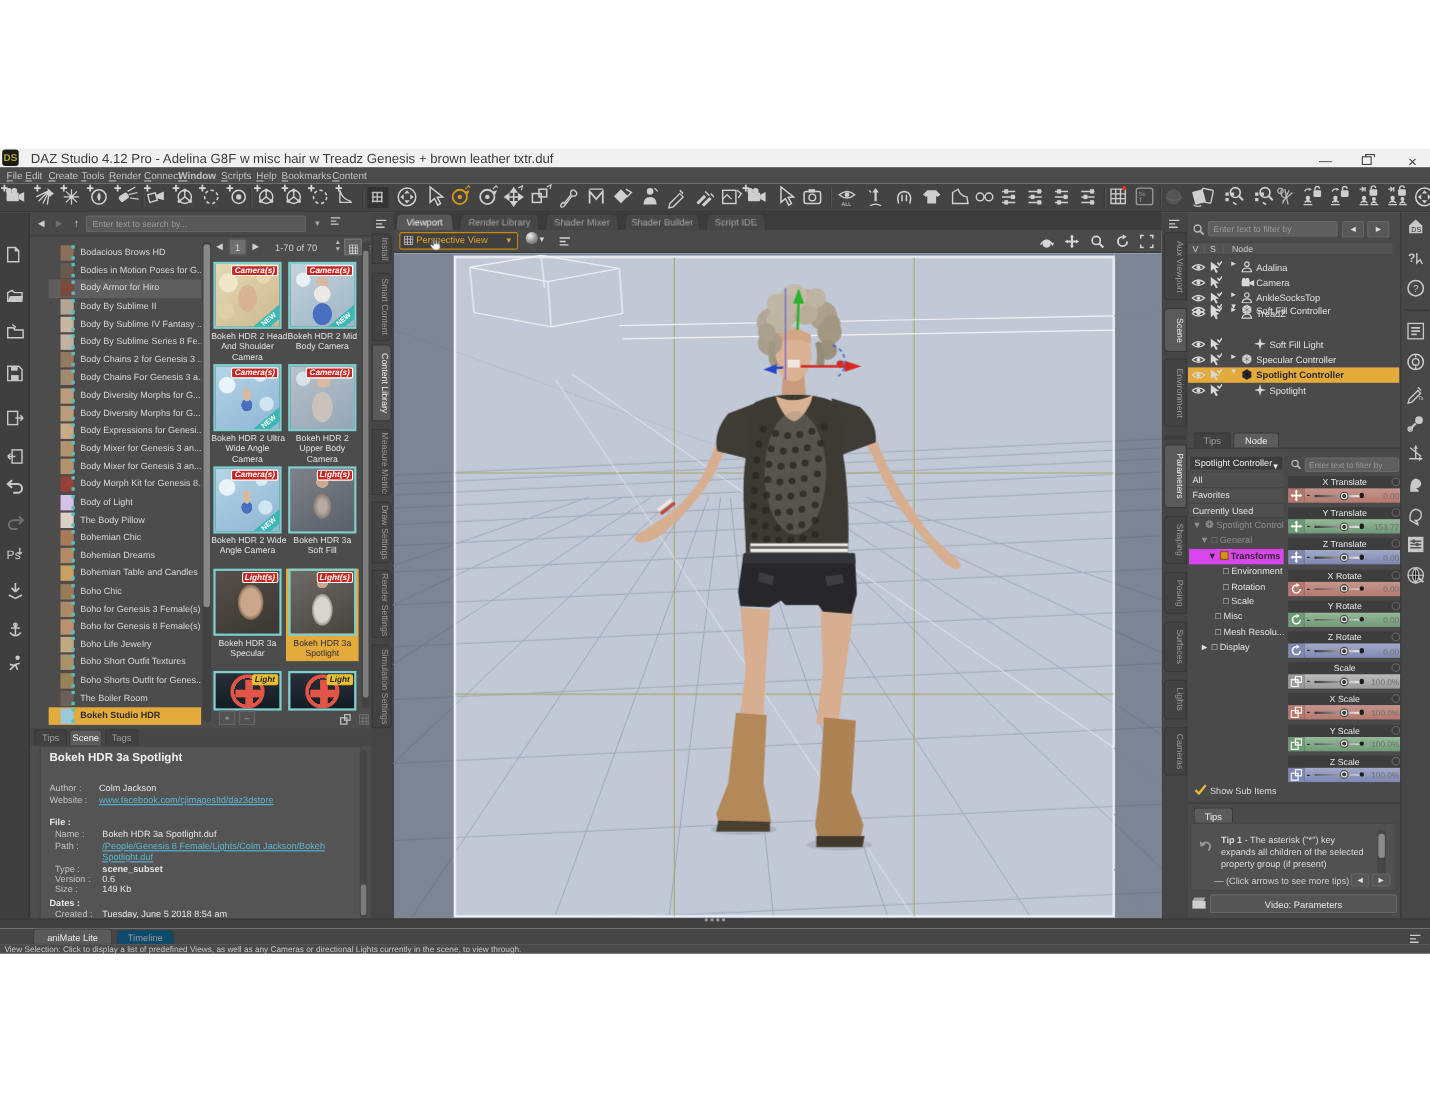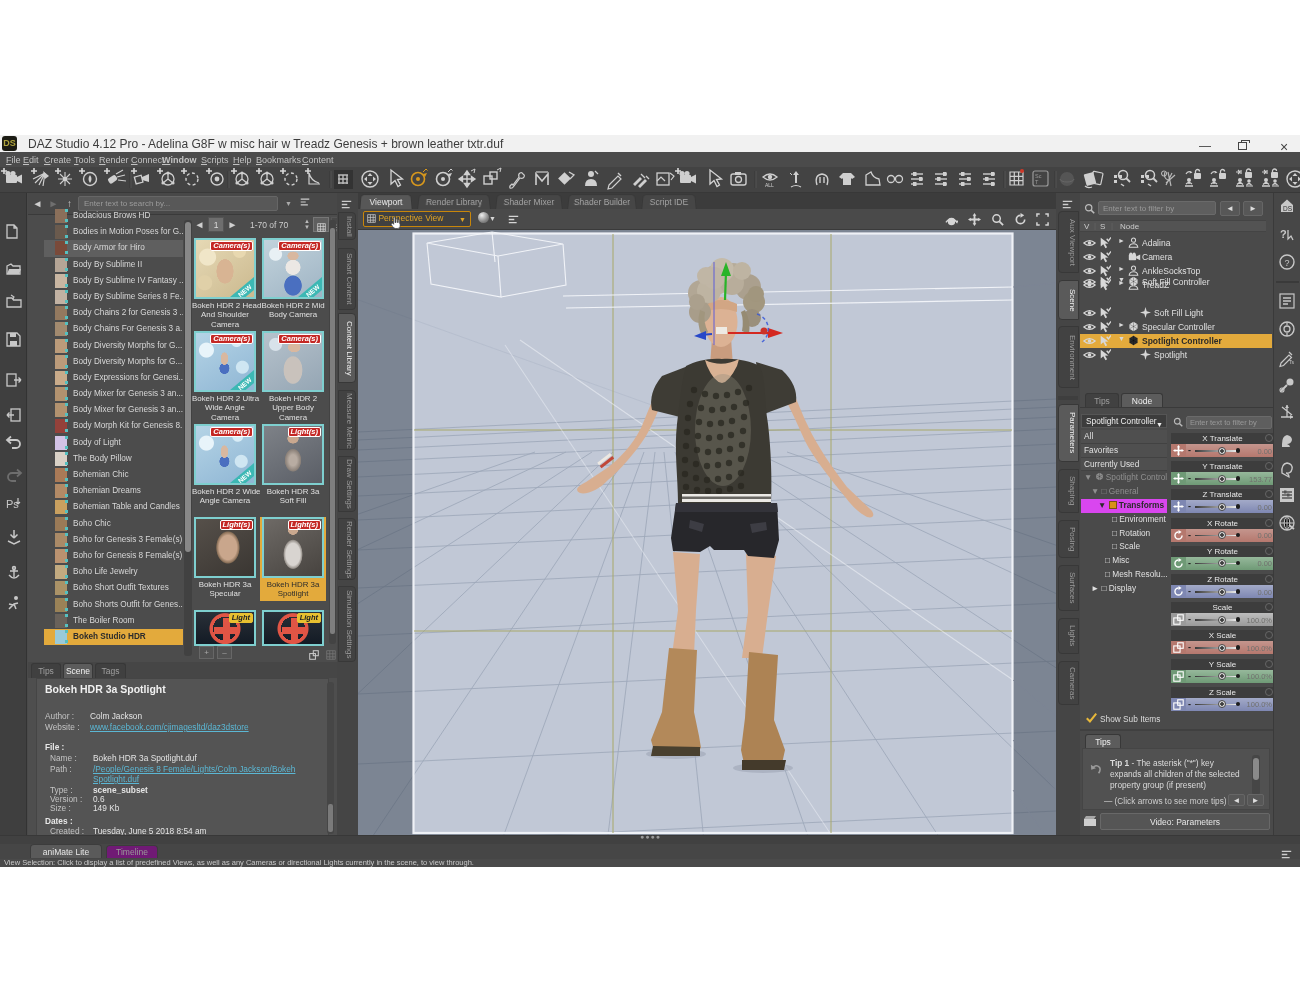--- a/index.html
+++ b/index.html
@@ -72,21 +72,21 @@
 .sv { position:absolute; right:2px; top:2.5px; font-size:7.5px; color:#71716e; }
 .rail-line { position:absolute; left:9px; right:38px; top:6px; height:1.5px; background:linear-gradient(90deg,#3a3a3a,#e8e8e8); }
 .knob { position:absolute; left:36%; top:2.5px; width:8px; height:8px; border-radius:50%; background:radial-gradient(circle, #3d3d3d 0 1.5px, #d8d8d8 2px); border:1px solid #4a4a4a; }
 .minus { position:absolute; left:2px; top:1px; font-size:9px; color:#222; font-weight:bold; }
 .plusdot { position:absolute; right:34px; top:4px; width:4.5px; height:4.5px; border-radius:50%; background:#1d1d1d; }
 
 
 #lp-head { position:absolute; left:0; top:0; width:309px; height:22px; background:#484848; border-bottom:1px solid #3a3a3a; }
 .hbtn { position:absolute; top:3px; width:13px; height:15px; color:#cfcfcf; font-size:10px; line-height:15px; text-align:center; }
 #lp-search { position:absolute; left:50px; top:3px; width:200px; height:15px; background:#585858; border:1px solid #666; border-radius:2px; font-size:8px; color:#9b9b9b; line-height:13px; padding-left:5px; }
-#filelist { position:absolute; left:16px; top:15px; width:139px; height:438px; overflow:hidden;text-align:right; }
+#filelist { position:absolute; left:16px; top:29px; width:139px; height:438px; overflow:hidden;text-align:right; }
 .frow { position:relative; height:16.2px; font-size:8.2px; color:#d8d8d8; white-space:nowrap; }
 .frow .th { position:absolute; left:11px; top:1px; width:12px; height:14px; } .frow .th::after { content:""; position:absolute; right:-1px; top:0; width:3px; height:3px; background:#55c0c0; } .frow .th::before { content:""; position:absolute; right:-1px; bottom:1px; width:3px; height:3px; background:#55c0c0; }
 .frow .tx { position:absolute; left:29px; top:3px; }
 .frow.sel1 { background:#5f5f5f; }
 .frow.sel2 { background:#e3aa3c; color:#2c2c2c; font-weight:bold; }
 #lscroll { position:absolute; left:156px; top:27px; width:8px; height:436px; background:#414141; border-radius:3px; }
 #lscroll .thumb { position:absolute; left:1px; top:2px; width:6px; height:330px; background:#888888; border-radius:3px; }
 #grid-head { position:absolute; left:164px; top:24px; width:145px; height:18px; }
 #lgrid { position:absolute; left:164px; top:43px; width:145px; height:412px; overflow:hidden; }
 .gcell { position:absolute; width:66px; text-align:center; }
@@ -1326,20 +1326,20 @@
           <path d="M10,10 l5,4" stroke="#c8c8c8" stroke-width="1.8"></path>
         </g>
       </svg>
       <div style="position:absolute;left:2px;top:88px;width:23px;height:2px;background:#3a3a3a;"></div>
     </div>
   <div class="abs" id="botbar1">
   <div style="position:absolute;left:640px;top:-3px;color:#999;font-size:7px;letter-spacing:1px;">●●●●</div>
 </div>
 <div class="abs" style="left:0;top:844px;width:1300px;height:15px;background:#464646;">
   <div style="position:absolute;left:30px;top:0px;width:72px;height:14px;background:#5a5a5a;color:#e8e8e8;font-size:8.5px;text-align:center;line-height:14px;border-radius:4px 4px 0 0;border:1px solid #3c3c3c;border-bottom:none;">aniMate Lite</div>
-  <div style="position:absolute;left:106px;top:1px;width:52px;height:13px;background:#701a75;color:#9a9a9a;font-size:8.5px;text-align:center;line-height:13px;border-radius:4px 4px 0 0;border:1px solid #3c3c3c;border-bottom:none;">Timeline</div>
+  <div style="position:absolute;left:106px;top:1px;width:52px;height:13px;background:#0c4a6e;color:#9a9a9a;font-size:8.5px;text-align:center;line-height:13px;border-radius:4px 4px 0 0;border:1px solid #3c3c3c;border-bottom:none;">Timeline</div>
   <div style="position:absolute;right:8px;top:2px;"><svg width="11" height="11" style="color:#ccc;">
           <use href="#i-lines"></use>
         </svg></div>
 </div>
   <div class="abs" id="statusbar"></div>
   <div class="abs" id="status-text">View Selection: Click to display a list of predefined Views, as well as any Cameras or directional Lights currently in the scene, to view through.</div>
 </div>
 
 </body></html>

